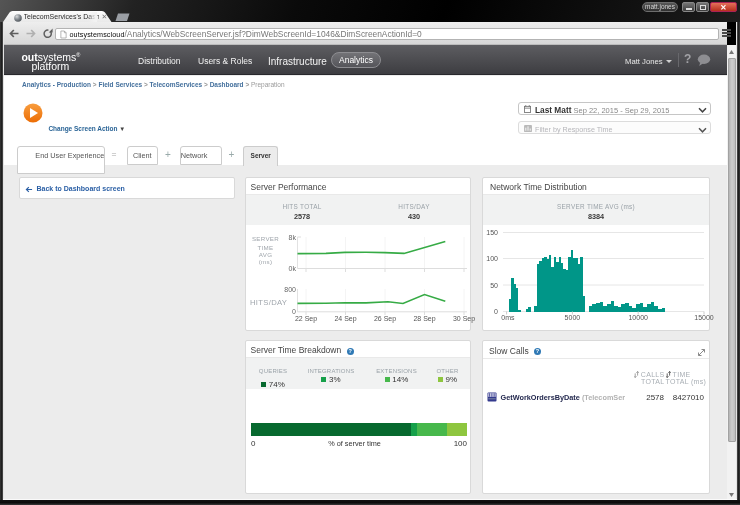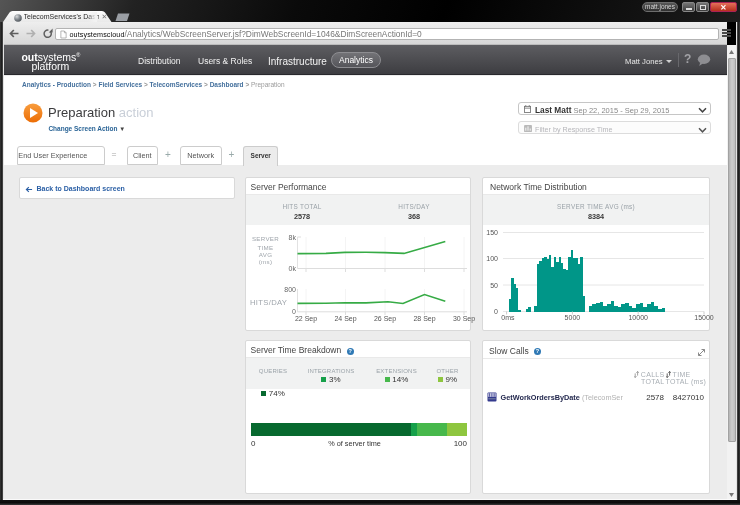--- a/index.html
+++ b/index.html
@@ -93,21 +93,20 @@
   <svg class="abs" style="left:19px;top:58px" width="20" height="20" viewBox="0 0 20 20">
     <defs>
         <linearGradient id="org" x1="0" y1="0" x2="0" y2="1">
           <stop offset="0" stop-color="#f89d3e"></stop>
           <stop offset="1" stop-color="#ec6d05"></stop>
         </linearGradient>
       </defs>
     <circle cx="10" cy="10" r="9.5" fill="url(#org)"></circle>
     <path d="M7,5 L15,10 L7,15 Z" fill="#fff"></path>
   </svg>
-  <div class="abs" style="left:44px;top:60px;font-size:13px;letter-spacing:0px;color:#3c3c3e;white-space:nowrap">Preparation <span style="color:#c9cfd8">action</span></div>
   <div class="abs" style="left:44.4px;top:80px;font-size:6.5px;font-weight:bold;color:#2a6496">Change Screen Action <span style="color:#444;font-size:6px">▼</span></div>
 
   <div class="abs" style="left:514px;top:56.5px;width:192.5px;height:13.5px;border:1px solid #c6c6c6;border-radius:3px;background:#fff"></div>
   <svg class="abs" style="left:520px;top:60px" width="7" height="8" viewBox="0 0 8 9">
     <rect x="0.5" y="1.5" width="7" height="7" fill="none" stroke="#777" stroke-width="1"></rect>
     <line x1="0.5" y1="3.5" x2="7.5" y2="3.5" stroke="#777" stroke-width="1"></line>
     <line x1="2" y1="0" x2="2" y2="2" stroke="#777" stroke-width="1"></line>
     <line x1="6" y1="0" x2="6" y2="2" stroke="#777" stroke-width="1"></line>
   </svg>
   <div class="abs" style="left:531px;top:60px;font-size:7.5px;color:#888;white-space:nowrap"><span style="color:#333;font-weight:bold;font-size:8.3px">Last Matt</span> Sep 22, 2015 - Sep 29, 2015</div>
@@ -120,45 +119,45 @@
     <rect x="0" y="0" width="9" height="8" fill="#b9b9b9" rx="1"></rect>
     <line x1="2" y1="6.5" x2="2" y2="3" stroke="#fff" stroke-width="1"></line>
     <line x1="4.5" y1="6.5" x2="4.5" y2="1.5" stroke="#fff" stroke-width="1"></line>
     <line x1="7" y1="6.5" x2="7" y2="4" stroke="#fff" stroke-width="1"></line>
   </svg>
   <div class="abs" style="left:531px;top:79.8px;font-size:7.2px;color:#b6b6ba">Filter by Response Time</div>
   <svg class="abs" style="left:694px;top:81.8px" width="9" height="6">
       <path d="M1,1.2 L4.5,4.8 L8,1.2" stroke="#555" stroke-width="1.5" fill="none"></path>
     </svg>
 
-  <div class="abs" style="left:13.3px;top:101px;width:88px;height:19px;background:#fff;border:1px solid #ccc;border-radius:3px 3px 0 0;font-size:7.3px;color:#555;text-align:left;line-height:18px">End User Experience</div>
+  <div class="abs" style="left:13.3px;top:101px;width:88px;height:28px;background:#fff;border:1px solid #ccc;border-radius:3px 3px 0 0;font-size:7.3px;color:#555;text-align:right;line-height:18px">End User Experience</div>
   <div class="abs" style="left:107.5px;top:104px;font-size:8.5px;color:#a8a8a8">=</div>
   <div class="abs" style="left:122.5px;top:101px;width:31.5px;height:19px;background:#fff;border:1px solid #ccc;border-radius:3px 3px 0 0;font-size:7.3px;color:#555;text-align:center;line-height:18px">Client</div>
   <div class="abs" style="left:161px;top:103.5px;font-size:10px;color:#9aa">+</div>
-  <div class="abs" style="left:175.7px;top:101px;width:42px;height:19px;background:#fff;border:1px solid #ccc;border-radius:3px 3px 0 0;font-size:7.3px;color:#555;text-align:center;line-height:18px">Network</div>
+  <div class="abs" style="left:175.7px;top:101px;width:42px;height:19px;background:#fff;border:1px solid #ccc;border-radius:3px 3px 0 0;font-size:7.3px;color:#555;line-height:18px">Network</div>
   <div class="abs" style="left:224.5px;top:103.5px;font-size:10px;color:#9aa">+</div>
   <div class="abs" style="left:239.2px;top:101px;width:35px;height:20px;background:#ececec;border:1px solid #ccc;border-bottom:none;border-radius:3px 3px 0 0;font-size:6.5px;font-weight:bold;color:#333;text-align:center;line-height:18px">Server</div>
 
   <div class="panel" style="left:15px;top:132px;width:215.5px;height:21.5px"></div>
   <svg class="abs" style="left:20.5px;top:140.5px" width="8" height="7" viewBox="0 0 8 8">
       <path d="M7.5,4 L1,4 M3.8,1.2 L1,4 L3.8,6.8" stroke="#2a5fa5" stroke-width="1.3" fill="none"></path>
     </svg>
   <div class="abs" style="left:32.5px;top:140px;font-size:7px;font-weight:bold;color:#2a5fa5">Back to Dashboard screen</div>
 
   <div class="panel" style="left:241px;top:131.5px;width:226px;height:154.5px"></div>
   <div class="abs" style="left:246.5px;top:137px;font-size:8.5px;color:#444">Server Performance</div>
   <div class="abs" style="left:242px;top:148.5px;width:224px;height:1px;background:#e9e9e9"></div>
   <div class="statbox" style="left:242px;top:149.5px;width:224px;height:30px"></div>
   <div class="abs" style="left:242px;top:157.5px;width:112px">
       <div class="slabel">HITS TOTAL</div>
       <div class="sval">2578</div>
     </div>
   <div class="abs" style="left:354px;top:157.5px;width:112px">
       <div class="slabel">HITS/DAY</div>
-      <div class="sval">368</div>
+      <div class="sval">430</div>
     </div>
   <svg class="abs" style="left:242px;top:180px" width="236" height="106" font-family="Liberation Sans, sans-serif">
   <line x1="60" y1="12" x2="60" y2="43" stroke="#f4f4f4" stroke-width="1"></line>
   <line x1="60" y1="64" x2="60" y2="86.8" stroke="#f4f4f4" stroke-width="1"></line>
   <line x1="99.5" y1="12" x2="99.5" y2="43" stroke="#f4f4f4" stroke-width="1"></line>
   <line x1="99.5" y1="64" x2="99.5" y2="86.8" stroke="#f4f4f4" stroke-width="1"></line>
   <line x1="139" y1="12" x2="139" y2="43" stroke="#f4f4f4" stroke-width="1"></line>
   <line x1="139" y1="64" x2="139" y2="86.8" stroke="#f4f4f4" stroke-width="1"></line>
   <line x1="178.5" y1="12" x2="178.5" y2="43" stroke="#f4f4f4" stroke-width="1"></line>
   <line x1="178.5" y1="64" x2="178.5" y2="86.8" stroke="#f4f4f4" stroke-width="1"></line>
@@ -272,21 +271,21 @@
   <text x="155.2" y="95.3" font-size="7" fill="#555" text-anchor="middle">10000</text>
   <text x="221" y="95.3" font-size="7" fill="#555" text-anchor="middle">15000</text>
   </svg>
 
   <div class="panel" style="left:241px;top:295px;width:226px;height:154px"></div>
   <div class="abs" style="left:246.5px;top:300px;font-size:8.5px;color:#444">Server Time Breakdown <span class="qmark">?</span></div>
   <div class="abs" style="left:242px;top:312px;width:224px;height:1px;background:#e9e9e9"></div>
   <div class="statbox" style="left:242px;top:313px;width:224px;height:31px"></div>
   <div class="abs" style="left:224px;top:322.5px;width:90px;text-align:center">
       <div class="slabel2">QUERIES</div>
-      <div style="font-size:8px;color:#333;margin-top:15px"><span style="display:inline-block;width:5px;height:5px;background:#07692f;margin-right:2.5px"></span>74%</div>
+      <div style="font-size:8px;color:#333;margin-top:6px"><span style="display:inline-block;width:5px;height:5px;background:#07692f;margin-right:2.5px"></span>74%</div>
     </div>
   <div class="abs" style="left:282px;top:322.5px;width:90px;text-align:center">
       <div class="slabel2">INTEGRATIONS</div>
       <div style="font-size:8px;color:#333;margin-top:1.5px"><span style="display:inline-block;width:5px;height:5px;background:#16a04a;margin-right:2.5px"></span>3%</div>
     </div>
   <div class="abs" style="left:347.5px;top:322.5px;width:90px;text-align:center">
       <div class="slabel2">EXTENSIONS</div>
       <div style="font-size:8px;color:#333;margin-top:1.5px"><span style="display:inline-block;width:5px;height:5px;background:#47b84c;margin-right:2.5px"></span>14%</div>
     </div>
   <div class="abs" style="left:398.5px;top:322.5px;width:90px;text-align:center">
@@ -319,21 +318,21 @@
       </svg> TIME<br>TOTAL (ms)</div>
   <svg class="abs" style="left:483px;top:346.5px" width="10" height="10" viewBox="0 0 10 10">
     <rect x="0.5" y="0.5" width="9" height="9" rx="1" fill="#343a8e"></rect>
     <rect x="1.3" y="1.2" width="7.4" height="3.6" fill="#fff"></rect>
     <line x1="2.4" y1="1.2" x2="2.4" y2="4.8" stroke="#343a8e" stroke-width="0.9"></line>
     <line x1="4.2" y1="1.2" x2="4.2" y2="4.8" stroke="#343a8e" stroke-width="0.9"></line>
     <line x1="6" y1="1.2" x2="6" y2="4.8" stroke="#343a8e" stroke-width="0.9"></line>
     <line x1="7.8" y1="1.2" x2="7.8" y2="4.8" stroke="#343a8e" stroke-width="0.9"></line>
     <line x1="1.3" y1="6.8" x2="8.7" y2="6.8" stroke="#9aa" stroke-width="0.7"></line>
   </svg>
-  <div class="abs" style="left:496.5px;top:348px;font-size:7.3px;color:#24294f;font-weight:bold;white-space:nowrap">GetWorkOrdersByDate <span style="color:#b2b2b2;font-weight:normal">(TelecomSer</span></div>
+  <div class="abs" style="left:496.5px;top:348px;font-size:7.3px;color:#24294f;font-weight:bold;white-space:nowrap">GetWorkOrdersByDate <span style="color:#b2b2b2;font-weight:bold">(TelecomSer</span></div>
   <div class="abs" style="left:610px;top:348px;width:50px;text-align:right;font-size:8px;color:#333">2578</div>
   <div class="abs" style="left:650px;top:348px;width:50px;text-align:right;font-size:8px;color:#333">8427010</div>
 </div>
 
 <div class="abs" style="left:727px;top:45px;width:9px;height:455px;background:#f2f2f2"></div>
 <div class="abs" style="left:727px;top:45px;width:9px;height:13px;background:#f2f2f2"><svg width="9" height="13">
       <path d="M4.5,4 L7,8 L2,8 Z" fill="#777"></path>
     </svg></div>
 <div class="abs" style="left:727.5px;top:58px;width:8px;height:384px;background:linear-gradient(to right,#b4b4b4,#cecece 50%,#bebebe);border:1px solid #a2a2a2;border-radius:1px"></div>
 <div class="abs" style="left:727px;top:487px;width:9px;height:13px;background:#f2f2f2"><svg width="9" height="13">

